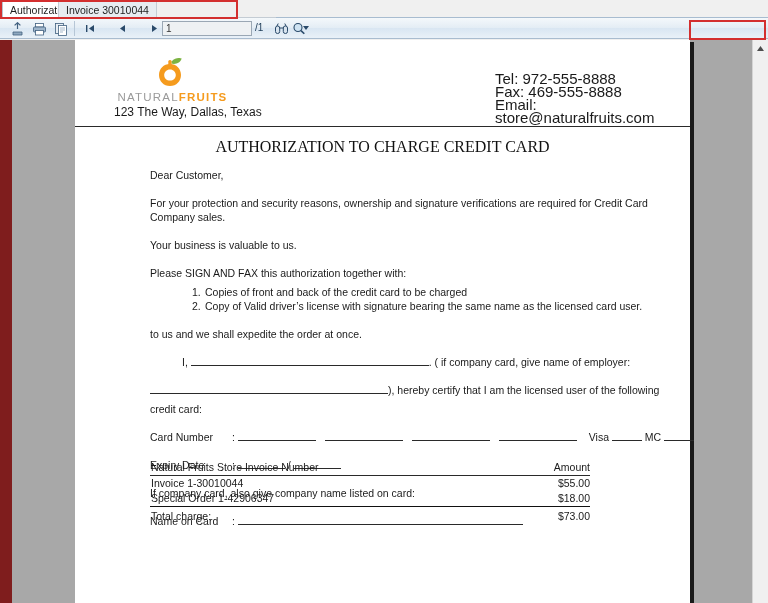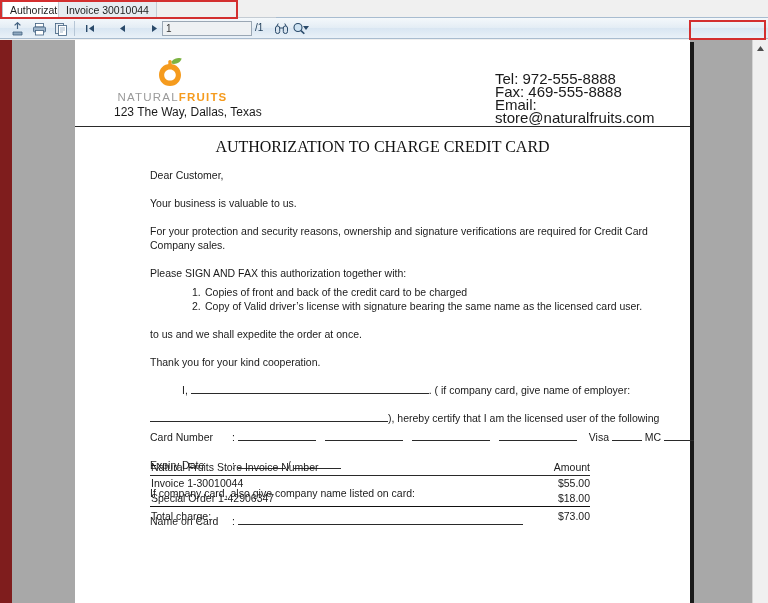--- a/index.html
+++ b/index.html
@@ -254,37 +254,37 @@
           <div>Fax: 469-555-8888</div>
           <div>Email: store@naturalfruits.com</div>
         </div>
 
         <div class="hrule"></div>
 
         <div class="doc-title">AUTHORIZATION TO CHARGE CREDIT CARD</div>
 
         <div class="body">
           <p>Dear Customer,</p>
+          <p>For your protection and security reasons, ownership and signature verifications are required for Credit Card Company sales.</p>
           <p>Your business is valuable to us.</p>
-          <p>For your protection and security reasons, ownership and signature verifications are required for Credit Card Company sales.</p>
           <p class="tight">Please SIGN AND FAX this authorization together with:</p>
           <ol class="olist">
             <li><span class="olnum">1.</span><span>Copies of front and back of the credit card to be charged</span></li>
             <li><span class="olnum">2.</span><span>Copy of Valid driver’s license with signature bearing the same name as the licensed card user.</span></li>
           </ol>
           <p>to us and we shall expedite the order at once.</p>
-          <p>Thank you for your kind cooperation.</p>
 
           <p>
             <span class="indent"></span><span>I,</span>
             <span class="fillline fl-long"></span><span>. ( if company card, give name of employer:</span>
           </p>
           <p class="tight">
             <span class="fillline fl-long"></span><span>), hereby certify that I am the licensed user of the following</span>
           </p>
+          <p>credit card:</p>
 
           <p class="rowline">
             <span class="lbl">Card Number</span><span>:</span>
             <span class="fillline fl-card"></span><span class="fillline fl-card"></span><span class="fillline fl-card"></span><span class="fillline fl-card"></span>
             <span>Visa</span>
             <span class="fillline fl-vm"></span>
             <span>MC</span>
             <span class="fillline fl-vm"></span>
           </p>
 

